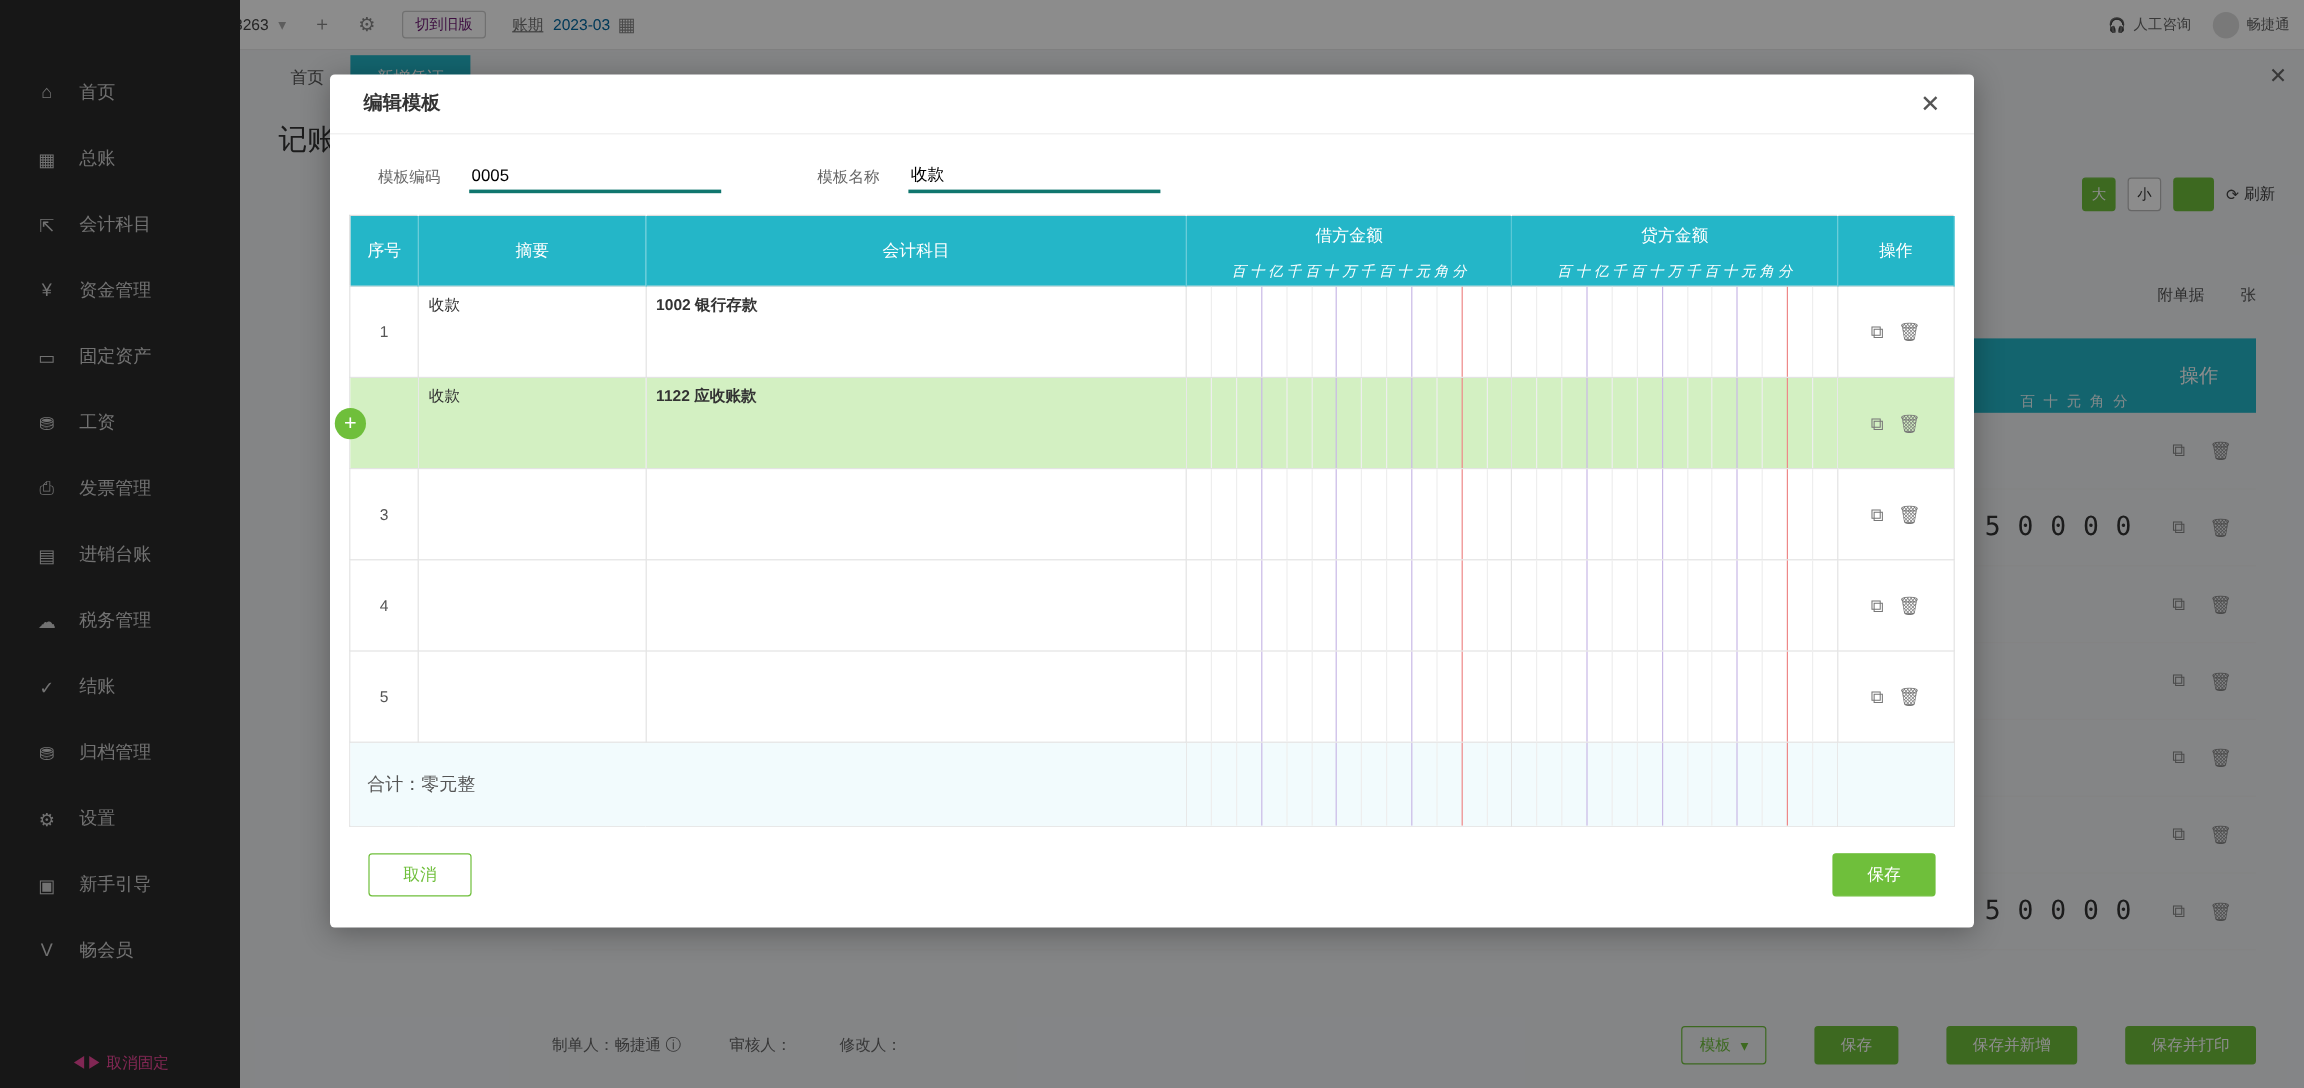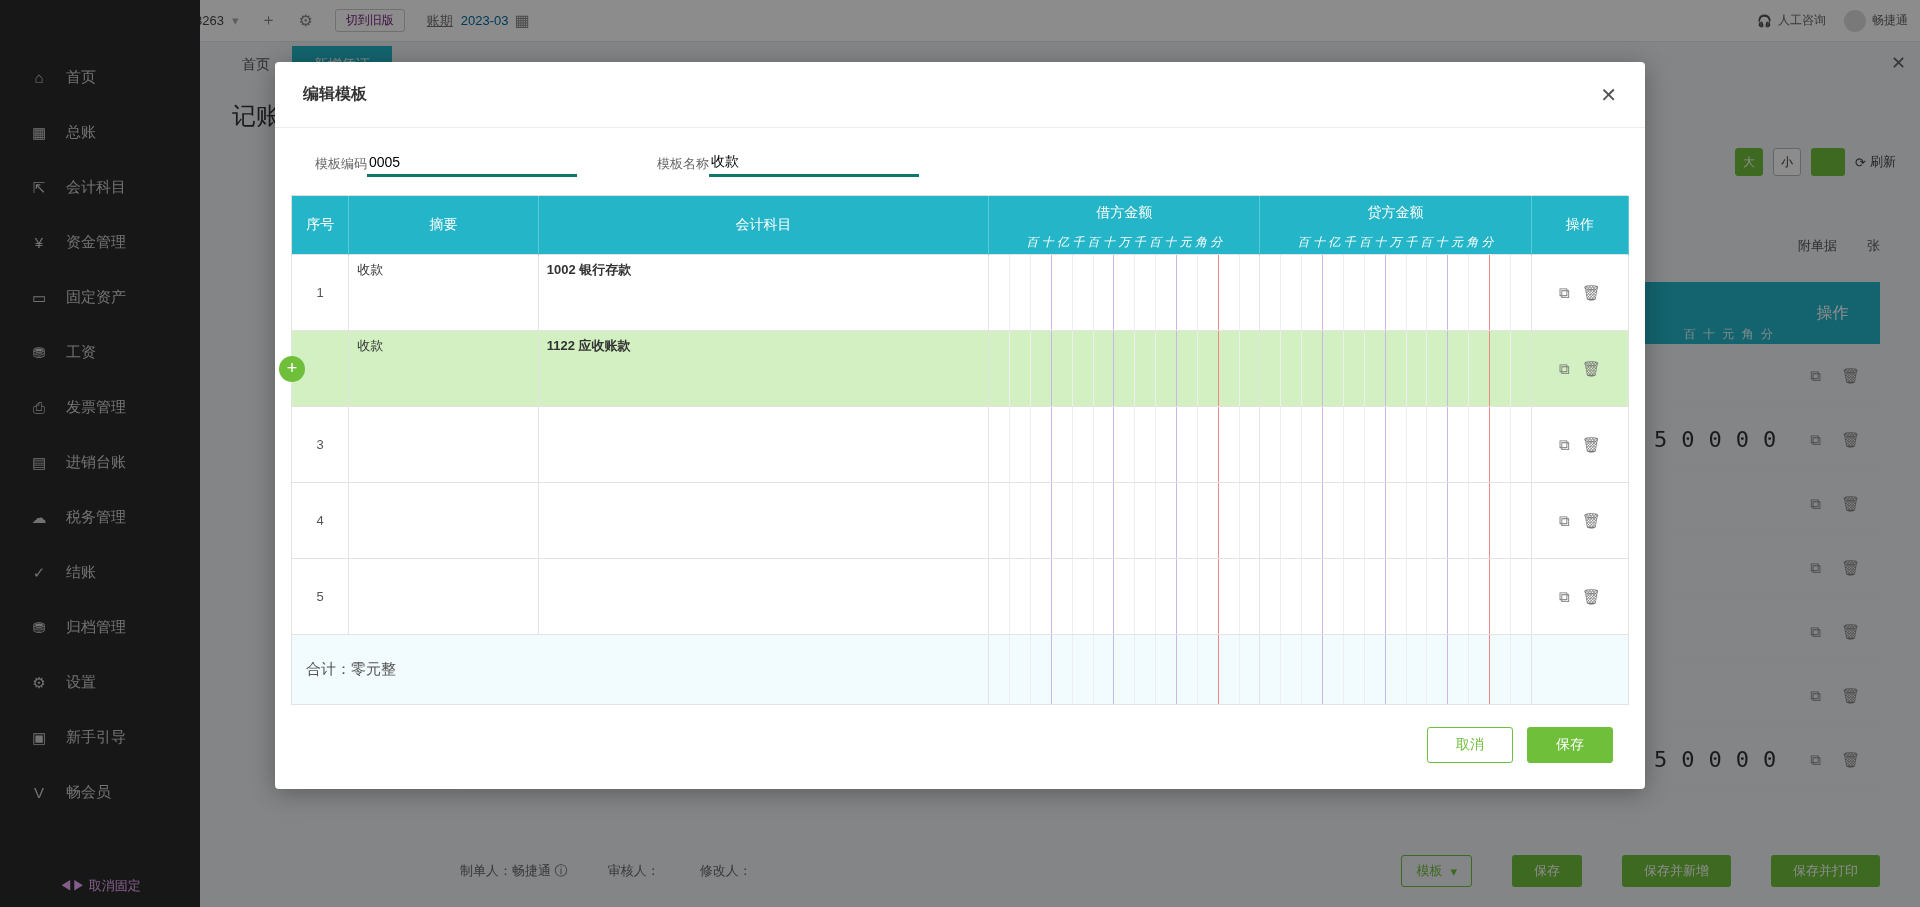--- a/index.html
+++ b/index.html
@@ -15,21 +15,21 @@
 .topbar .lbl { margin-left:22px; color:#737373;text-decoration:underline; }
 .topbar .date { margin-left:8px; color:#0369a1; }
 .topbar .spacer { flex:1; }
 .topbar .right-item { margin-left:18px; color:#666; display:flex; align-items:center; gap:6px; font-size:12px; }
 .topbar .avatar { width:22px; height:22px; border-radius:50%; background:#ddd; display:inline-block; }
 
 
 .sidebar { position:absolute; left:0; top:0; width:200px; height:907px; background:#2b2b2b; color:#cfcfcf; padding-top:50px; }
 .sidebar .item { height:55px; display:flex; align-items:center; padding-left:30px; gap:18px; font-size:15px; cursor:pointer; }
 .sidebar .icn { width:18px; display:inline-block; text-align:center; color:#cfcfcf; font-size:15px; }
-.sidebar .pin { position:absolute; bottom:12px; left:0; right:0; text-align:center; color:#f0abfc; font-size:13px; }
+.sidebar .pin { position:absolute; bottom:12px; left:0; right:0; text-align:center; color:#ec4899; font-size:13px; }
 
 
 .main { position:absolute; left:200px; top:42px; right:0; bottom:0; background:#f0f2f5; }
 .tabs { height:42px; display:flex; align-items:flex-end; padding-left:20px; gap:0; }
 .tab { padding:10px 22px; background:transparent; color:#555; font-size:14px; }
 .tab.active { background:#24b6c8; color:#fff; }
 .close-x { position:absolute; right:14px; top:10px; font-size:18px; color:#666; }
 
 .page-title { font-size:24px; color:#333; margin:16px 0 8px 32px; font-weight:500; }
 
@@ -50,26 +50,26 @@
 .bg-row .ricn { color:#888; font-size:15px; }
 
 .bg-footer { position:absolute; left:260px; right:40px; bottom:20px; display:flex; align-items:center; gap:40px; color:#666; }
 .bg-footer .spacer { flex:1; }
 .bg-footer .dd-btn { border:1px solid #6fbf3b; color:#6fbf3b; padding:6px 14px; border-radius:3px; display:flex; align-items:center; gap:8px; }
 .bg-footer .grn { background:#6fbf3b; color:#fff; padding:7px 22px; border-radius:3px; }
 
 
 .mask { position:absolute; inset:0; background:rgba(0,0,0,.45); }
 .modal { position:absolute; left:275px; top:62px; width:1370px; background:#fff; border-radius:4px; box-shadow:0 4px 24px rgba(0,0,0,.3); }
-.modal-head { height:66px; display:flex; align-items:center; padding:0 28px; border-bottom:1px solid #eee; }
+.modal-head { height:50px; display:flex; align-items:center; padding:0 28px; border-bottom:1px solid #eee; }
 .modal-head .ttl { font-size:16px; font-weight:600; }
 .modal-head .x { margin-left:auto; font-size:20px; color:#555; cursor:pointer; }
 
 .modal-form { display:flex; gap:80px; padding:22px 40px 18px; align-items:center; }
-.fld { display:flex; align-items:center; gap:0; }
+.fld { display:flex; align-items:center; gap:24px; }
 .fld label { color:#666; font-size:13px; }
 .fld input { border:none; border-bottom:3px solid #0f766e; padding:4px 2px; width:210px; font-size:14px; outline:none; }
 
 .tbl { width:calc(100% - 32px); margin:0 16px; border:1px solid #ddd; border-collapse:collapse; table-layout:fixed; }
 .tbl th { background:#24b6c8; color:#fff; font-weight:500; height:35px; font-size:14px; border-right:1px solid rgba(255,255,255,.25); }
 .tbl th.sub { height:24px; font-size:12px;font-style:italic; }
 .tbl td { border:1px solid #e3e3e3; height:76px; vertical-align:top; padding:6px 8px; font-size:13px; position:relative; }
 .tbl td.idx { text-align:center; vertical-align:middle; color:#555; }
 .tbl td.act { text-align:center; vertical-align:middle; }
 .tbl td.act .ai { margin:0 6px; color:#777; cursor:pointer; font-size:15px; }
@@ -81,21 +81,21 @@
 .digits { display:flex; width:100%; height:100%; }
 .digits span { flex:1; border-right:1px solid #eee; }
 .digits span:nth-child(3) { border-right:1px solid #c9b8e6; }
 .digits span:nth-child(6) { border-right:1px solid #c9b8e6; }
 .digits span:nth-child(9) { border-right:1px solid #c9b8e6; }
 .digits span:nth-child(11) { border-right:1px solid #e88; }
 .digits span:last-child { border-right:none; }
 
 .sum-row td { background:#f2fbfd; height:70px; vertical-align:middle; font-size:15px; color:#555; }
 
-.modal-foot { display:flex; justify-content:flex-end; gap:14px; padding:22px 32px 26px; }
+.modal-foot { display:flex; justify-content:space-between; gap:36px; padding:22px 32px 26px; }
 .btn { padding:8px 28px; border-radius:3px; font-size:14px; cursor:pointer; }
 .btn.ghost { border:1px solid #6fbf3b; color:#6fbf3b; background:#fff; }
 .btn.primary { background:#6fbf3b; color:#fff; border:1px solid #6fbf3b; }
 </style>
 </head>
 <body>
 
 <div class="topbar">
   <div class="logo">专业版</div>
   <span class="co">3263</span>

